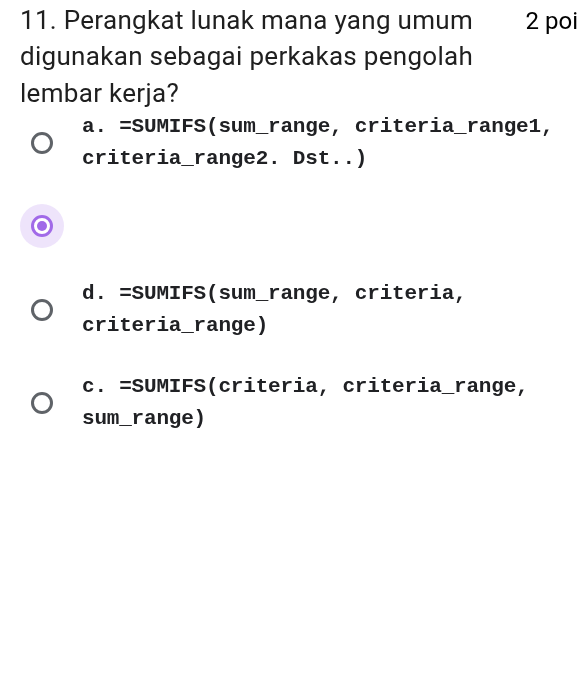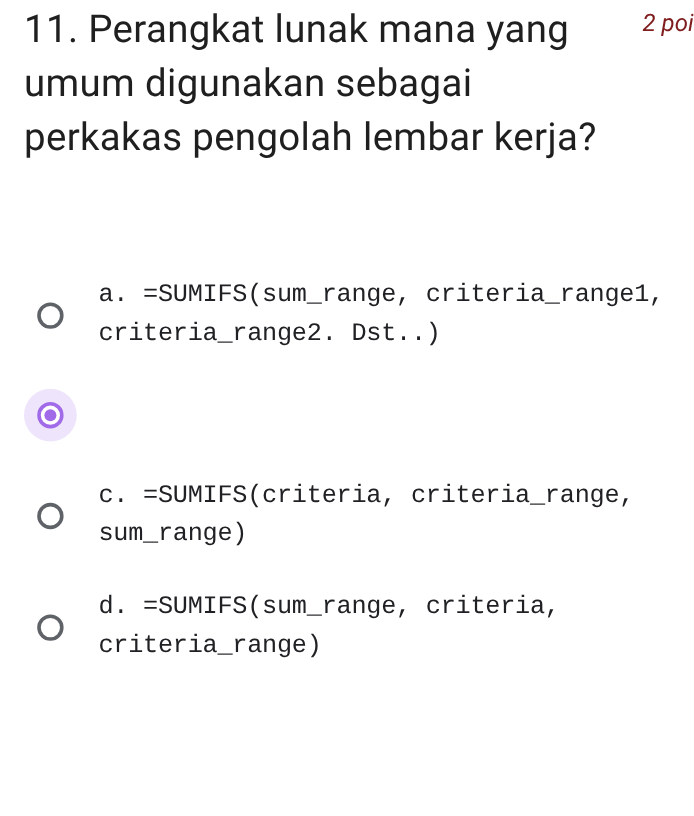--- a/index.html
+++ b/index.html
@@ -17,37 +17,36 @@
     box-sizing: border-box;
     position: relative;
   }
   .header-row {
     display: flex;
     align-items: flex-start;
     padding-top: 2px;
   }
   .question {
     flex: 1;
-    font-size: 32px;
+    font-size: 26px;
     line-height: 1.4;
     letter-spacing: 0.3px;
     color: #1f1f1f;
     font-weight: 400;
     padding-right: 10px;
   }
   .points {
-    font-size: 20px;
-    color: #7f1d1d;
+    font-size: 24px;
+    color: #000000;
     padding-top: 5px;
     white-space: nowrap;
     margin-left: 10px;
-    font-style: italic;
   }
   .options {
-    margin-top: 95px;
+    font-weight: bold;
   }
   .option {
     display: flex;
     align-items: center;
     margin-bottom: 30px;
   }
   .radio-wrap {
     width: 44px;
     height: 44px;
     flex: 0 0 44px;
@@ -134,26 +133,26 @@
             <div class="dot"></div>
           </div>
       </div>
     </div>
 
     <div class="option">
       <div class="radio-wrap">
 
         <div class="radio"></div>
       </div>
-      <div class="option-label">c. =SUMIFS(criteria, criteria_range, sum_range)</div>
+      <div class="option-label">d. =SUMIFS(sum_range, criteria, criteria_range)</div>
     </div>
 
     <div class="option">
       <div class="radio-wrap">
 
         <div class="radio"></div>
       </div>
-      <div class="option-label">d. =SUMIFS(sum_range, criteria, criteria_range)</div>
+      <div class="option-label">c. =SUMIFS(criteria, criteria_range, sum_range)</div>
     </div>
 
   </div>
 
 </div>
 
 </body></html>

